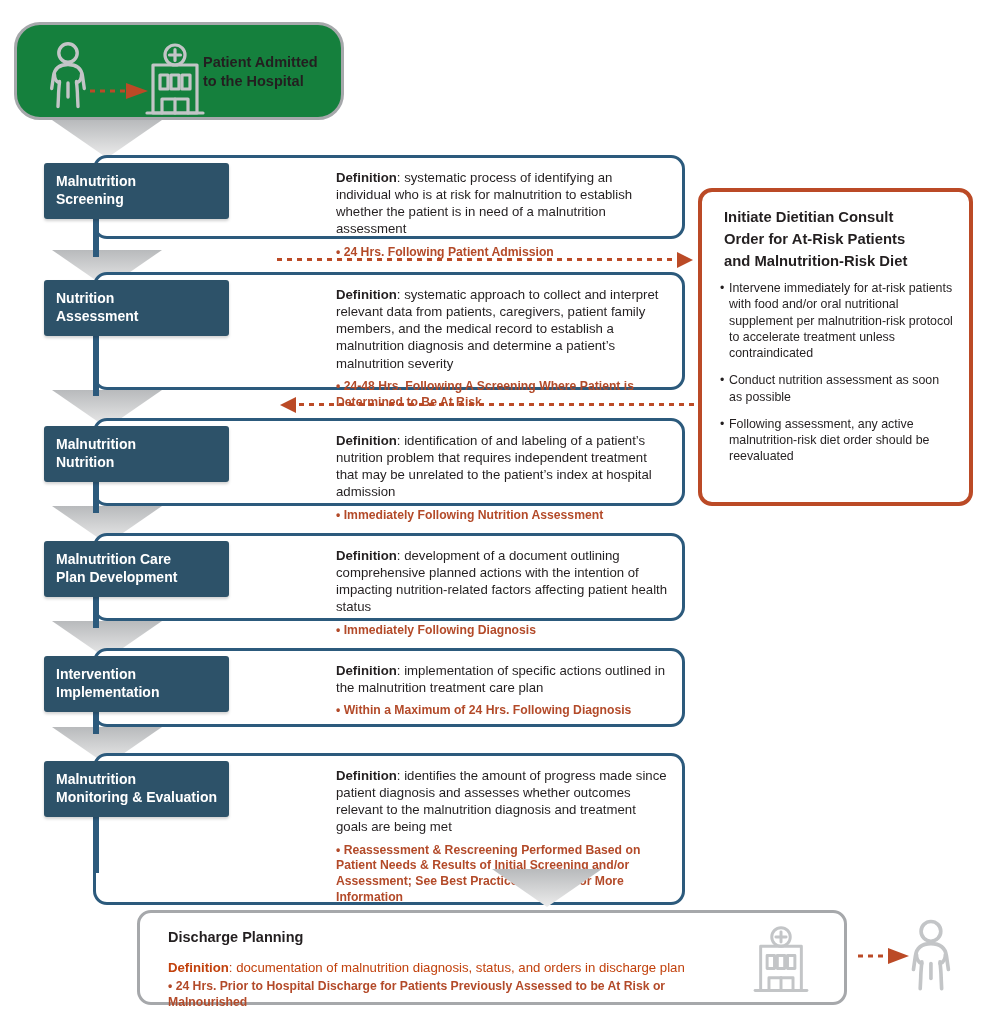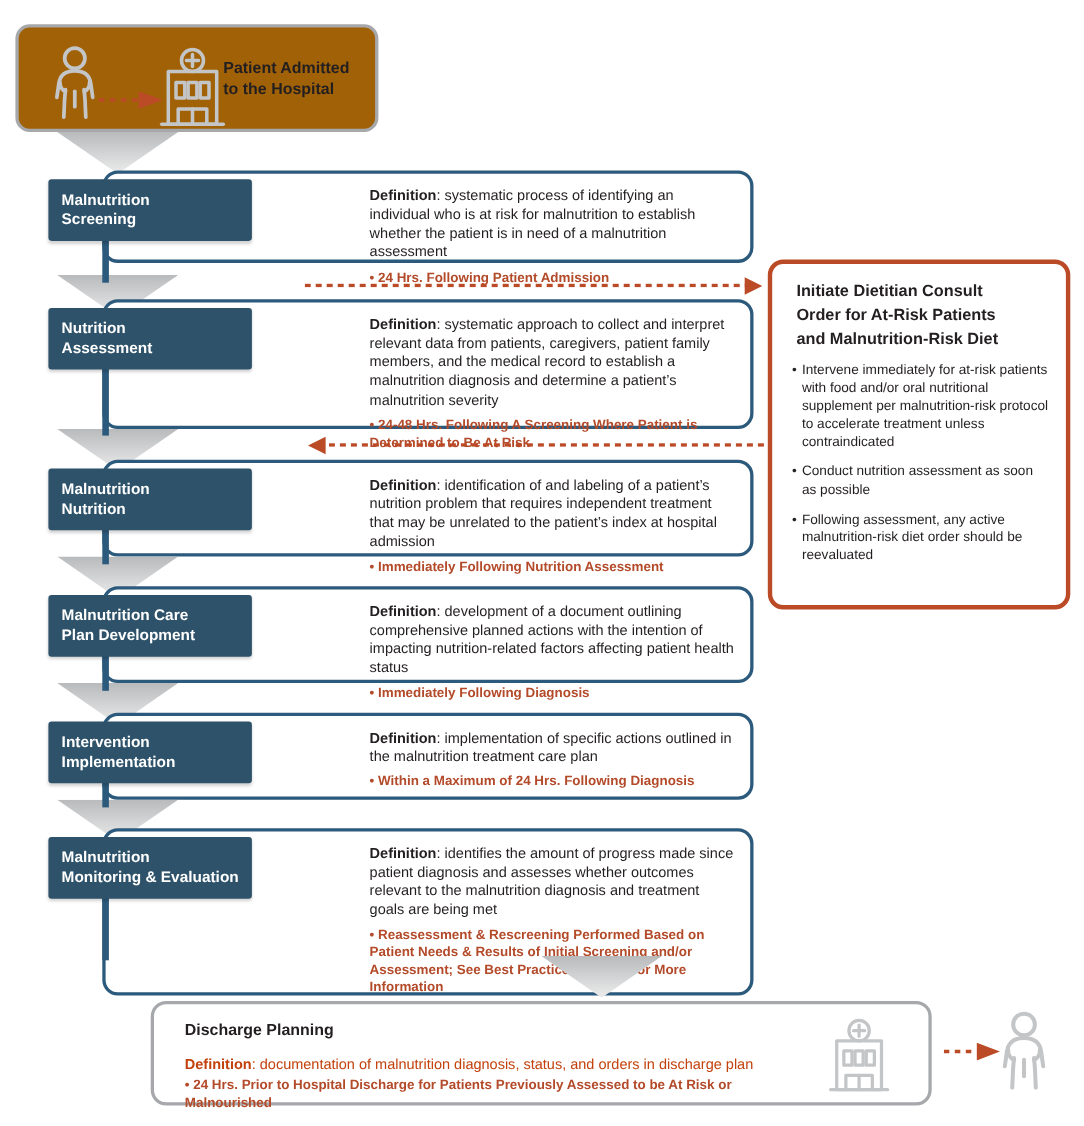--- a/index.html
+++ b/index.html
@@ -10,21 +10,21 @@
     font-family: "Liberation Sans", sans-serif;
     position: relative;
     overflow: hidden;
     color: #231f20;
   }
   #canvas { position: relative; width: 985px; height: 1024px; }
 
   
   .admit-box {
     position:absolute; left:14px; top:22px; width:330px; height:98px;
-    border: 3px solid #a6a8ab; border-radius: 13px; background:#a16207;
+    border: 3px solid #a6a8ab; border-radius: 26px; background:#15803d;
   }
   .admit-title {
     position:absolute; left:186px; top:28px; width:150px;
     font-size:14.5px; font-weight:bold; line-height:1.28; color:#231f20;
   }
   .icon-person-top { position:absolute; left:24px; top:16px; }
   .icon-hospital-top { position:absolute; left:118px; top:18px; }
   .dash-arrow-top { position:absolute; left:73px; top:58px; }
 
   
@@ -56,21 +56,21 @@
     z-index:5;
   }
   
   .row .stub {
     position:absolute; left:93px; width:6px; background:#2c5a7c; z-index:4;
   }
 
   
   .orange-box {
     position:absolute; left:698px; top:188px; width:275px; height:318px;
-    border:4px solid #bb4a26; border-radius:14px; background:#fff;margin-top:48px;
+    border:4px solid #bb4a26; border-radius:14px; background:#fff;
   }
   .orange-title {
     position:absolute; left:22px; top:14px; right:16px;
     font-size:14.8px; font-weight:bold; line-height:1.50; color:#231f20;
   }
   .orange-list {
     position:absolute; left:18px; top:88px; right:14px;
     font-size:12.4px; line-height:1.31; color:#231f20;
   }
   .orange-list .bi { display:flex; margin-bottom:11px; }

